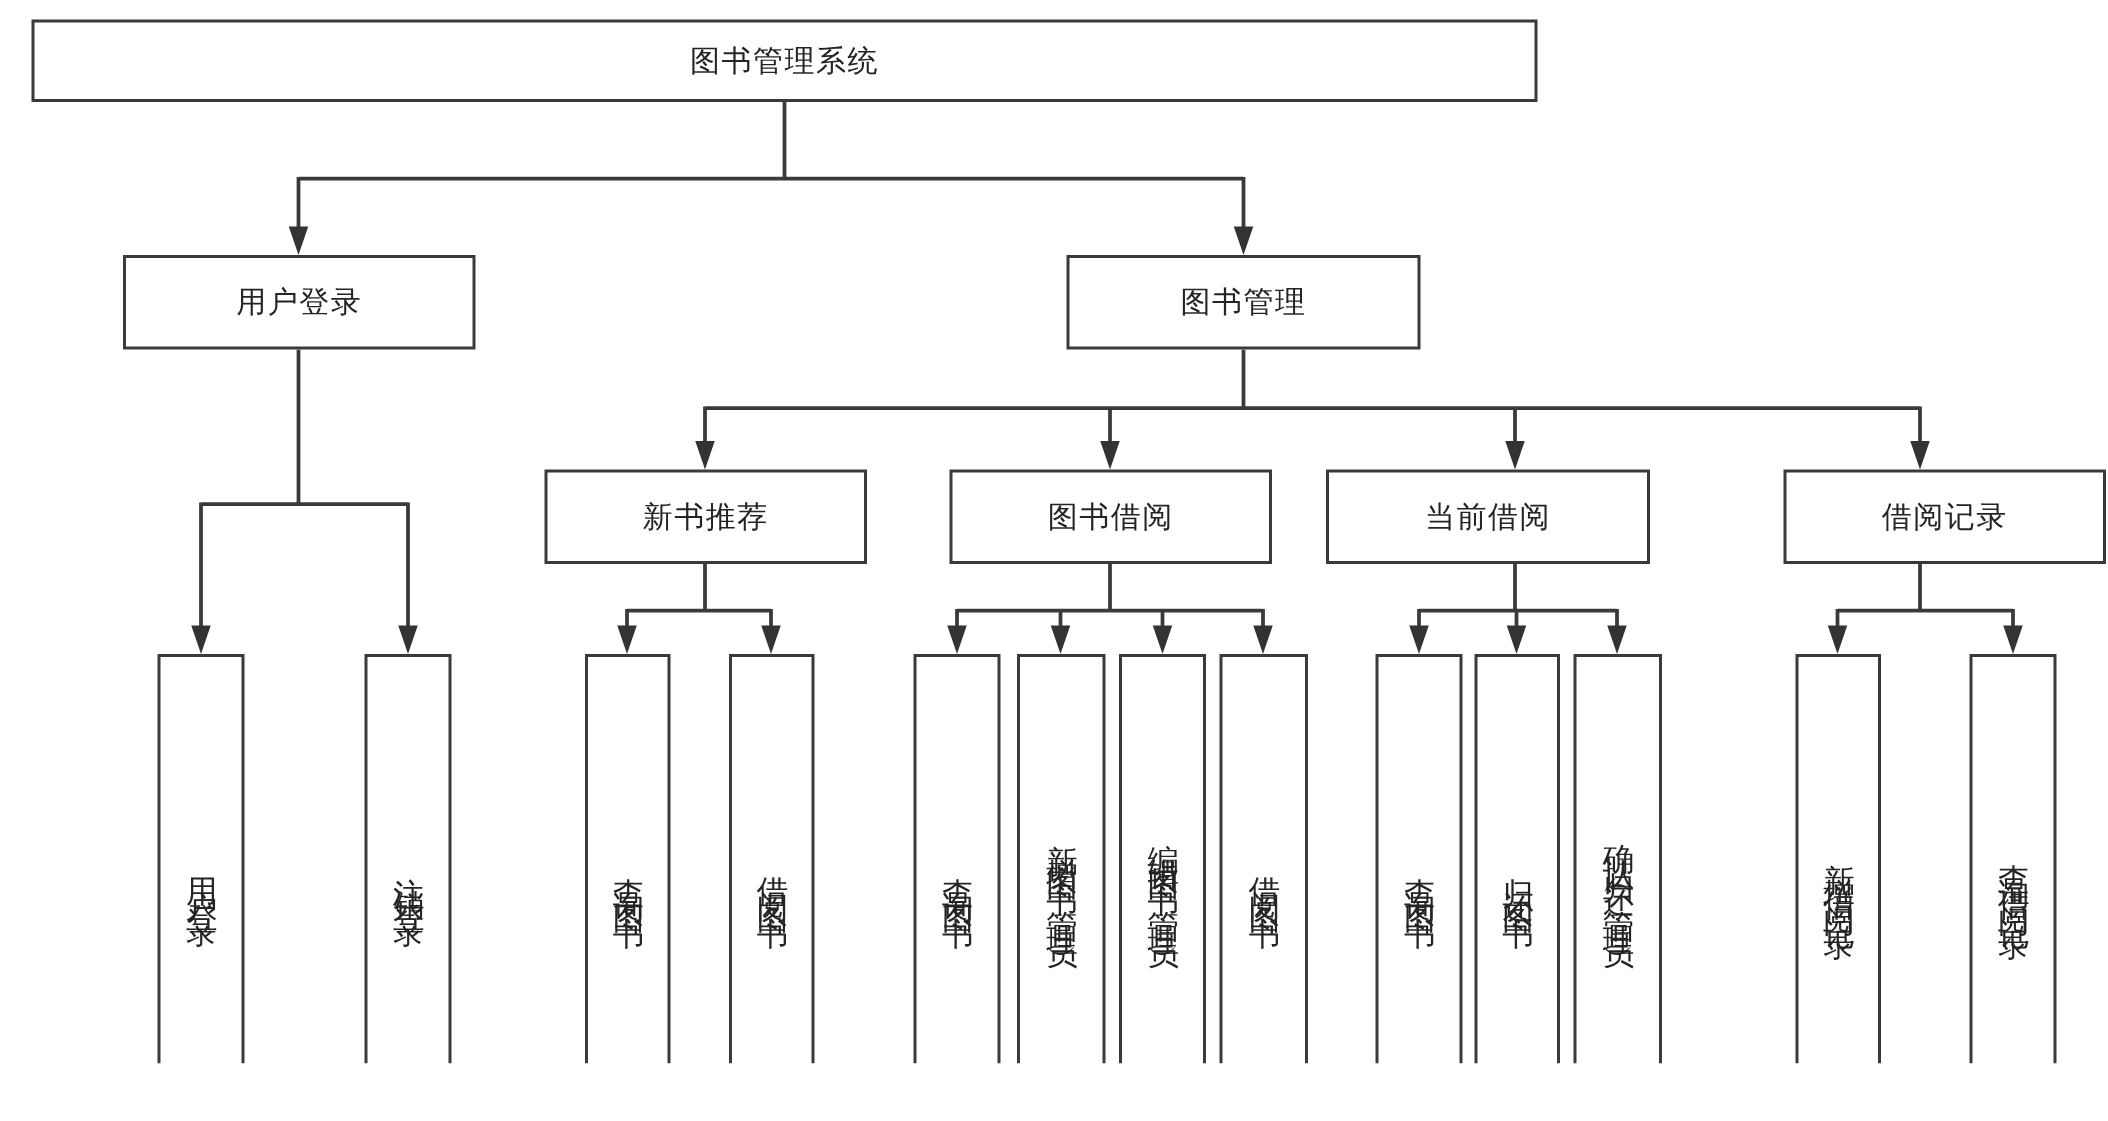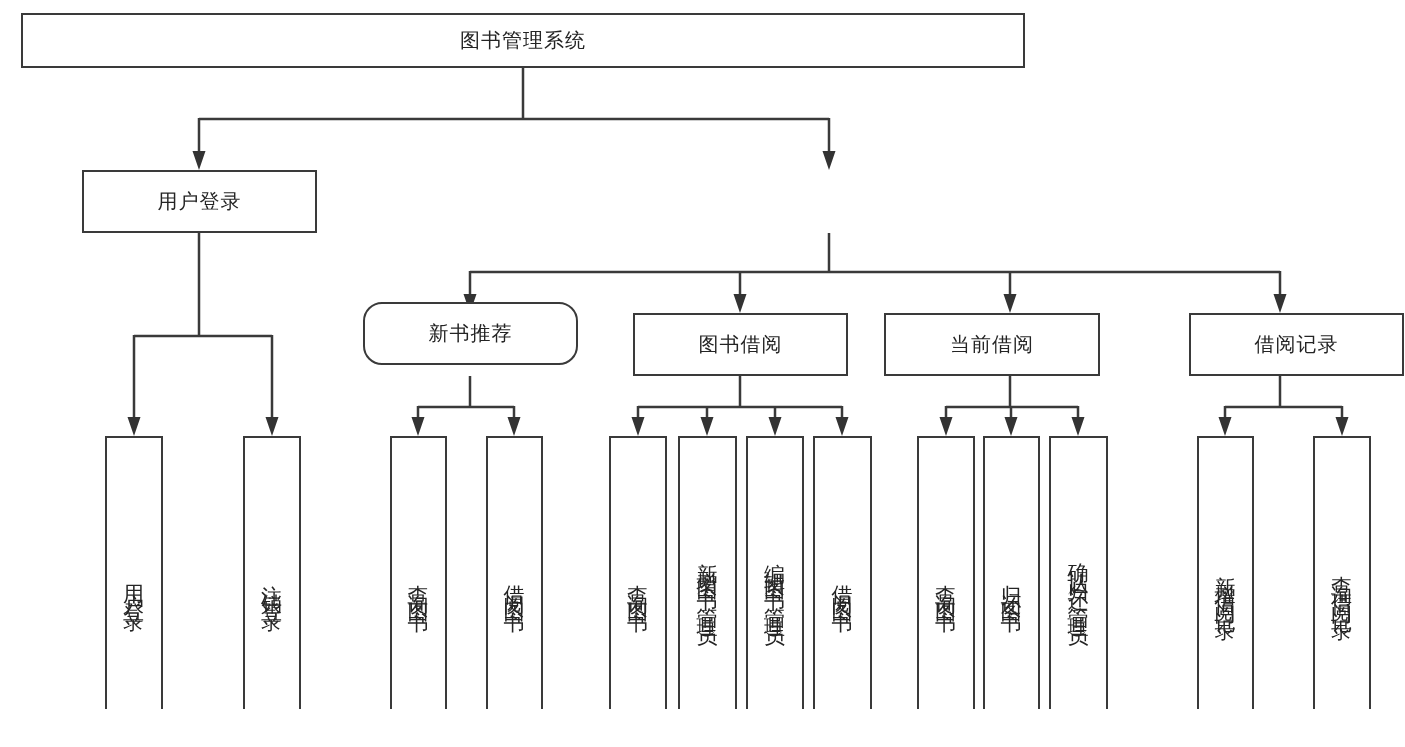--- a/index.html
+++ b/index.html
@@ -80,22 +80,23 @@
       M638 436 L631.5 417 L644.5 417 Z  M707 436 L700.5 417 L713.5 417 Z
       M775 436 L768.5 417 L781.5 417 Z  M842 436 L835.5 417 L848.5 417 Z
       M946 436 L939.5 417 L952.5 417 Z  M1011 436 L1004.5 417 L1017.5 417 Z
       M1078 436 L1071.5 417 L1084.5 417 Z
       M1225 436 L1218.5 417 L1231.5 417 Z  M1342 436 L1335.5 417 L1348.5 417 Z"></path>
   </svg>
 
   <div class="node hnode" style="left:21px; top:13px; width:1004px; height:55px;">图书管理系统</div>
 
   <div class="node hnode" style="left:82px; top:170px; width:235px; height:63px;">用户登录</div>
+  <div class="node hnode" style="left:711px; top:170px; width:236px; height:63px;">图书管理</div>
 
-  <div class="node hnode" style="left:363px; top:302px; width:215px; height:63px;border-radius:19px;">新书推荐</div>
+  <div class="node hnode" style="left:363px; top:313px; width:215px; height:63px;">新书推荐</div>
   <div class="node hnode" style="left:633px; top:313px; width:215px; height:63px;">图书借阅</div>
   <div class="node hnode" style="left:884px; top:313px; width:216px; height:63px;">当前借阅</div>
   <div class="node hnode" style="left:1173px; top:313px; width:215px; height:63px;margin-left:16px;">借阅记录</div>
 
   <div class="node vnode" style="left:105px; top:436px; width:58px; height:300px;">
     <span>用户登录</span>
   </div>
   <div class="node vnode" style="left:243px; top:436px; width:58px; height:300px;">
     <span>注销登录</span>
   </div>

